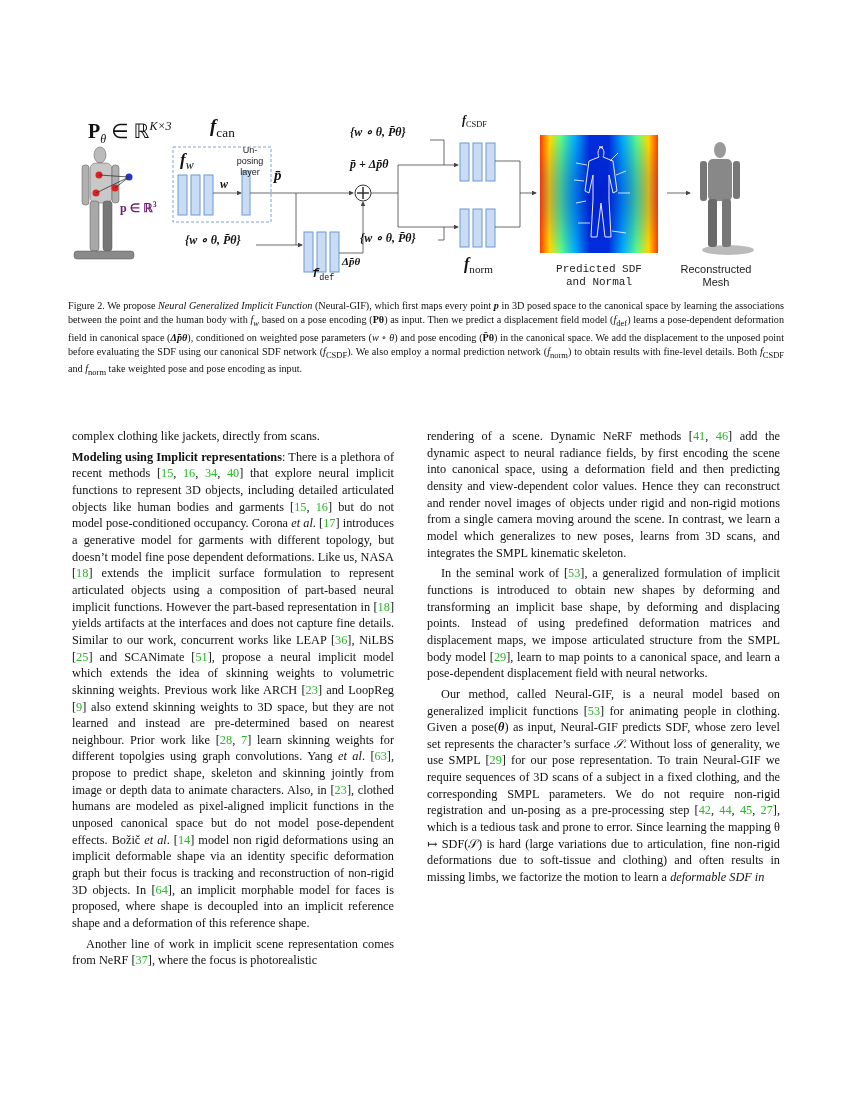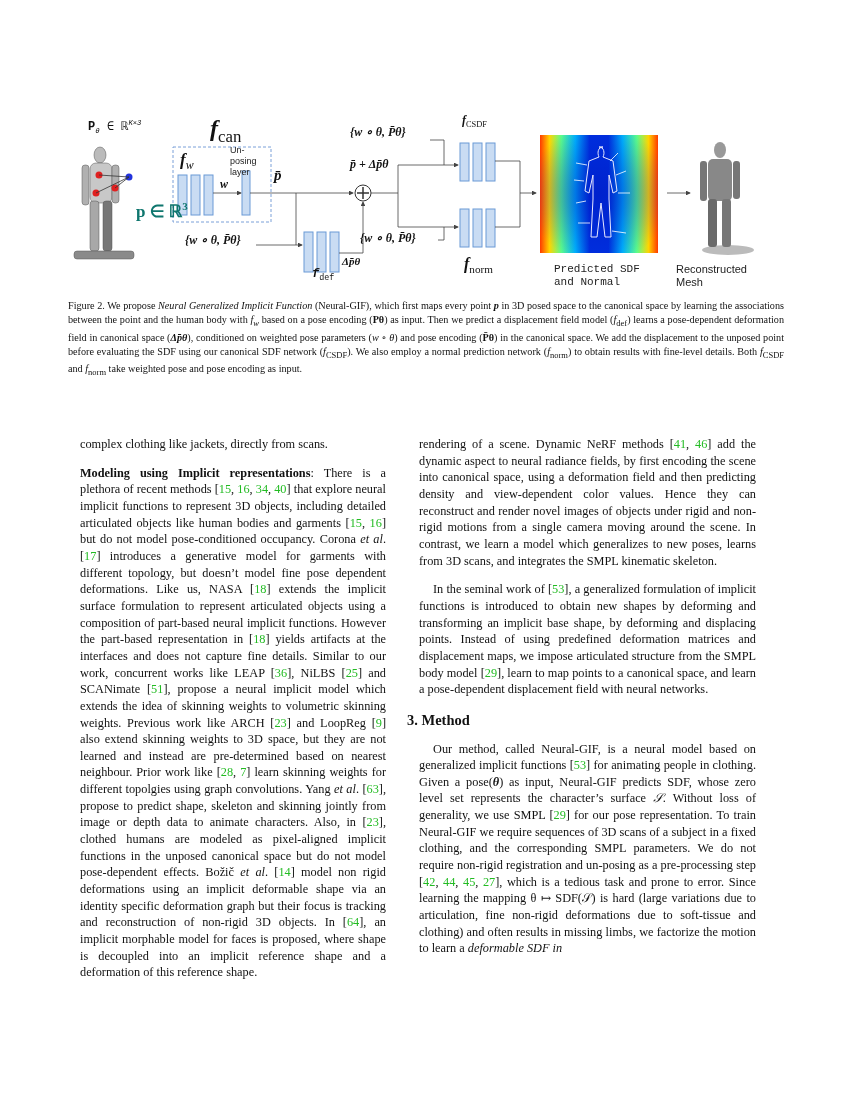--- a/index.html
+++ b/index.html
@@ -2,26 +2,26 @@
 <html><head>
 <meta charset="utf-8">
 <style>
   html, body { margin: 0; padding: 0; background: #ffffff; }
   body { width: 850px; height: 1100px; position: relative; overflow: hidden;
          font-family: "Liberation Serif", "DejaVu Serif", serif; color: #111; }
   .figure { position: absolute; left: 60px; top: 105px; width: 730px; height: 185px; }
   .figure svg { position: absolute; left: 0; top: 0; }
   .flabel { position: absolute; font-family: "Liberation Serif", serif; font-style: italic; font-weight: bold; color: #111; white-space: nowrap; }
   .flabel sub { font-style: normal; font-weight: normal; font-size: 70%; }
-  .caption-img { position: absolute; font-family: "Liberation Sans", sans-serif; font-size: 11px; color: #222; text-align: left; line-height: 13px; }
+  .caption-img { position: absolute; font-family: "Liberation Sans", sans-serif; font-size: 11px; color: #222; text-align: center; line-height: 13px; }
   .caption { position: absolute; left: 68px; top: 299px; width: 716px; font-size: 10.2px; line-height: 14.3px; text-align: justify; }
   .col { position: absolute; top: 424px; font-size: 12.3px; line-height: 16.65px; text-align: justify; hyphens: none; }
   .col.left { left: 68px; width: 330px; }
-  .col.right { left: 407px; width: 361px; }
-  .col p { margin: 12px; }
+  .col.right { left: 423px; width: 361px; }
+  .col p { margin: 4px; }
   .indent { text-indent: 14px; }
   .ref { color: #22bb22; }
   .heading { font-weight: bold; font-size: 14.5px; margin: 14px 0 9px 0 !important; }
   .bold { font-weight: bold; }
   i { }
 </style>
 </head>
 <body>
 
 <div class="figure">
@@ -136,28 +136,28 @@
       <ellipse cx="668" cy="145" rx="26" ry="5" fill="#bbb"></ellipse>
       <ellipse cx="660" cy="45" rx="6" ry="8" fill="#999"></ellipse>
       <rect x="648" y="54" width="24" height="42" rx="5" fill="#888"></rect>
       <rect x="640" y="56" width="7" height="40" rx="3" fill="#777"></rect>
       <rect x="673" y="56" width="7" height="38" rx="3" fill="#777"></rect>
       <rect x="648" y="94" width="9" height="48" rx="3" fill="#6a6a6a"></rect>
       <rect x="662" y="94" width="9" height="48" rx="3" fill="#777"></rect>
     </g>
   </svg>
 
-  <div class="flabel" style="left:28px;top:14px;font-size:12px;font-family:Liberation Mono, monospace;">
+  <div class="flabel" style="left:28px;top:14px;font-size:20px;">
     <span style="font-style:normal">P</span><sub style="font-size:60%;font-style:italic">θ</sub>
     <span style="font-weight:normal;font-style:normal">∈ ℝ</span><sup style="font-size:60%;font-weight:normal">K×3</sup>
   </div>
-  <div class="flabel" style="left:76px;top:95px;font-size:17px;color:#0f766e;font-style:normal">
+  <div class="flabel" style="left:60px;top:95px;font-size:12px;color:#701a75;font-style:normal">
     <span>p ∈ ℝ</span><sup style="font-size:65%">3</sup>
   </div>
-  <div class="flabel" style="left:150px;top:10px;font-size:24px;">
+  <div class="flabel" style="left:150px;top:10px;font-size:19px;">
     <span>f</span><sub>can</sub>
   </div>
   <div class="flabel" style="left:120px;top:45px;font-size:17px;text-align:center;">
     <span>f</span><sub style="font-style:italic">w</sub>
   </div>
   <div class="caption-img" style="left:170px;top:40px;width:40px;font-size:9px;line-height:11px;">Un-posing layer</div>
   <div class="flabel" style="left:160px;top:72px;font-size:12px;">w</div>
   <div class="flabel" style="left:214px;top:62px;font-size:15px;">p̄</div>
   <div class="flabel" style="left:125px;top:128px;font-size:12px;">{w ∘ θ, P̄θ}</div>
   <div class="flabel" style="left:290px;top:20px;font-size:12px;">{w ∘ θ, P̄θ}</div>
@@ -177,20 +177,20 @@
   <div class="caption-img" style="left:616px;top:158px;width:80px;">Reconstructed Mesh</div>
 </div>
 
 <div class="caption">
   <span>Figure 2. We propose </span><i>Neural Generalized Implicit Function</i><span> (Neural-GIF), which first maps every point </span><b><i>p</i></b><span> in 3D posed space to the canonical space by learning the associations between the point and the human body with </span><i>f</i><sub><i>w</i></sub><span> based on a pose encoding (</span><b>Pθ</b><span>) as input. Then we predict a displacement field model (</span><i>f</i><sub>def</sub><span>) learns a pose-dependent deformation field in canonical space (</span><b><i>Δp̄θ</i></b><span>), conditioned on weighted pose parameters (</span><i>w ∘ θ</i><span>) and pose encoding (</span><b>P̄θ</b><span>) in the canonical space. We add the displacement to the unposed point before evaluating the SDF using our canonical SDF network (</span><i>f</i><sub>CSDF</sub><span>). We also employ a normal prediction network (</span><i>f</i><sub>norm</sub><span>) to obtain results with fine-level details. Both </span><i>f</i><sub>CSDF</sub><span> and </span><i>f</i><sub>norm</sub><span> take weighted pose and pose encoding as input.</span>
 </div>
 
 <div class="col left">
   <p>complex clothing like jackets, directly from scans.</p>
   <p><span class="bold">Modeling using Implicit representations</span><span>: There is a plethora of recent methods [</span><a class="ref">15</a>, <a class="ref">16</a>, <a class="ref">34</a>, <a class="ref">40</a><span>] that explore neural implicit functions to represent 3D objects, including detailed articulated objects like human bodies and garments [</span><a class="ref">15</a>, <a class="ref">16</a><span>] but do not model pose-conditioned occupancy. Corona </span><i>et al</i><span>. [</span><a class="ref">17</a><span>] introduces a generative model for garments with different topology, but doesn’t model fine pose dependent deformations. Like us, NASA [</span><a class="ref">18</a><span>] extends the implicit surface formulation to represent articulated objects using a composition of part-based neural implicit functions. However the part-based representation in [</span><a class="ref">18</a><span>] yields artifacts at the interfaces and does not capture fine details. Similar to our work, concurrent works like LEAP [</span><a class="ref">36</a><span>], NiLBS [</span><a class="ref">25</a><span>] and SCANimate [</span><a class="ref">51</a><span>], propose a neural implicit model which extends the idea of skinning weights to volumetric skinning weights. Previous work like ARCH [</span><a class="ref">23</a><span>] and LoopReg [</span><a class="ref">9</a><span>] also extend skinning weights to 3D space, but they are not learned and instead are pre-determined based on nearest neighbour. Prior work like [</span><a class="ref">28</a>, <a class="ref">7</a><span>] learn skinning weights for different topolgies using graph convolutions. Yang </span><i>et al</i><span>. [</span><a class="ref">63</a><span>], propose to predict shape, skeleton and skinning jointly from image or depth data to animate characters. Also, in [</span><a class="ref">23</a><span>], clothed humans are modeled as pixel-aligned implicit functions in the unposed canonical space but do not model pose-dependent effects. Božič </span><i>et al</i><span>. [</span><a class="ref">14</a><span>] model non rigid deformations using an implicit deformable shape via an identity specific deformation graph but their focus is tracking and reconstruction of non-rigid 3D objects. In [</span><a class="ref">64</a><span>], an implicit morphable model for faces is proposed, where shape is decoupled into an implicit reference shape and a deformation of this reference shape.</span></p>
+  <p class="indent"><span>Another line of work in implicit scene representation comes from NeRF [</span><a class="ref">37</a><span>], where the focus is photorealistic</span></p>
 </div>
 
 <div class="col right">
   <p><span>rendering of a scene. Dynamic NeRF methods [</span><a class="ref">41</a>, <a class="ref">46</a><span>] add the dynamic aspect to neural radiance fields, by first encoding the scene into canonical space, using a deformation field and then predicting density and view-dependent color values. Hence they can reconstruct and render novel images of objects under rigid and non-rigid motions from a single camera moving around the scene. In contrast, we learn a model which generalizes to new poses, learns from 3D scans, and integrates the SMPL kinematic skeleton.</span></p>
   <p class="indent"><span>In the seminal work of [</span><a class="ref">53</a><span>], a generalized formulation of implicit functions is introduced to obtain new shapes by deforming and transforming an implicit base shape, by deforming and displacing points. Instead of using predefined deformation matrices and displacement maps, we impose articulated structure from the SMPL body model [</span><a class="ref">29</a><span>], learn to map points to a canonical space, and learn a pose-dependent displacement field with neural networks.</span></p>
-  <p class="heading">3. Method</p>
   <p class="indent"><span>Our method, called Neural-GIF, is a neural model based on generalized implicit functions [</span><a class="ref">53</a><span>] for animating people in clothing. Given a pose(</span><b><i>θ</i></b><span>) as input, Neural-GIF predicts SDF, whose zero level set represents the character’s surface </span><i>𝒮</i><span>. Without loss of generality, we use SMPL [</span><a class="ref">29</a><span>] for our pose representation. To train Neural-GIF we require sequences of 3D scans of a subject in a fixed clothing, and the corresponding SMPL parameters. We do not require non-rigid registration and un-posing as a pre-processing step [</span><a class="ref">42</a>, <a class="ref">44</a>, <a class="ref">45</a>, <a class="ref">27</a><span>], which is a tedious task and prone to error. Since learning the mapping </span><span>θ ↦ SDF(𝒮)</span><span> is hard (large variations due to articulation, fine non-rigid deformations due to soft-tissue and clothing) and often results in missing limbs, we factorize the motion to learn a </span><i>deformable SDF in</i></p>
 </div>
 
 </body></html>

